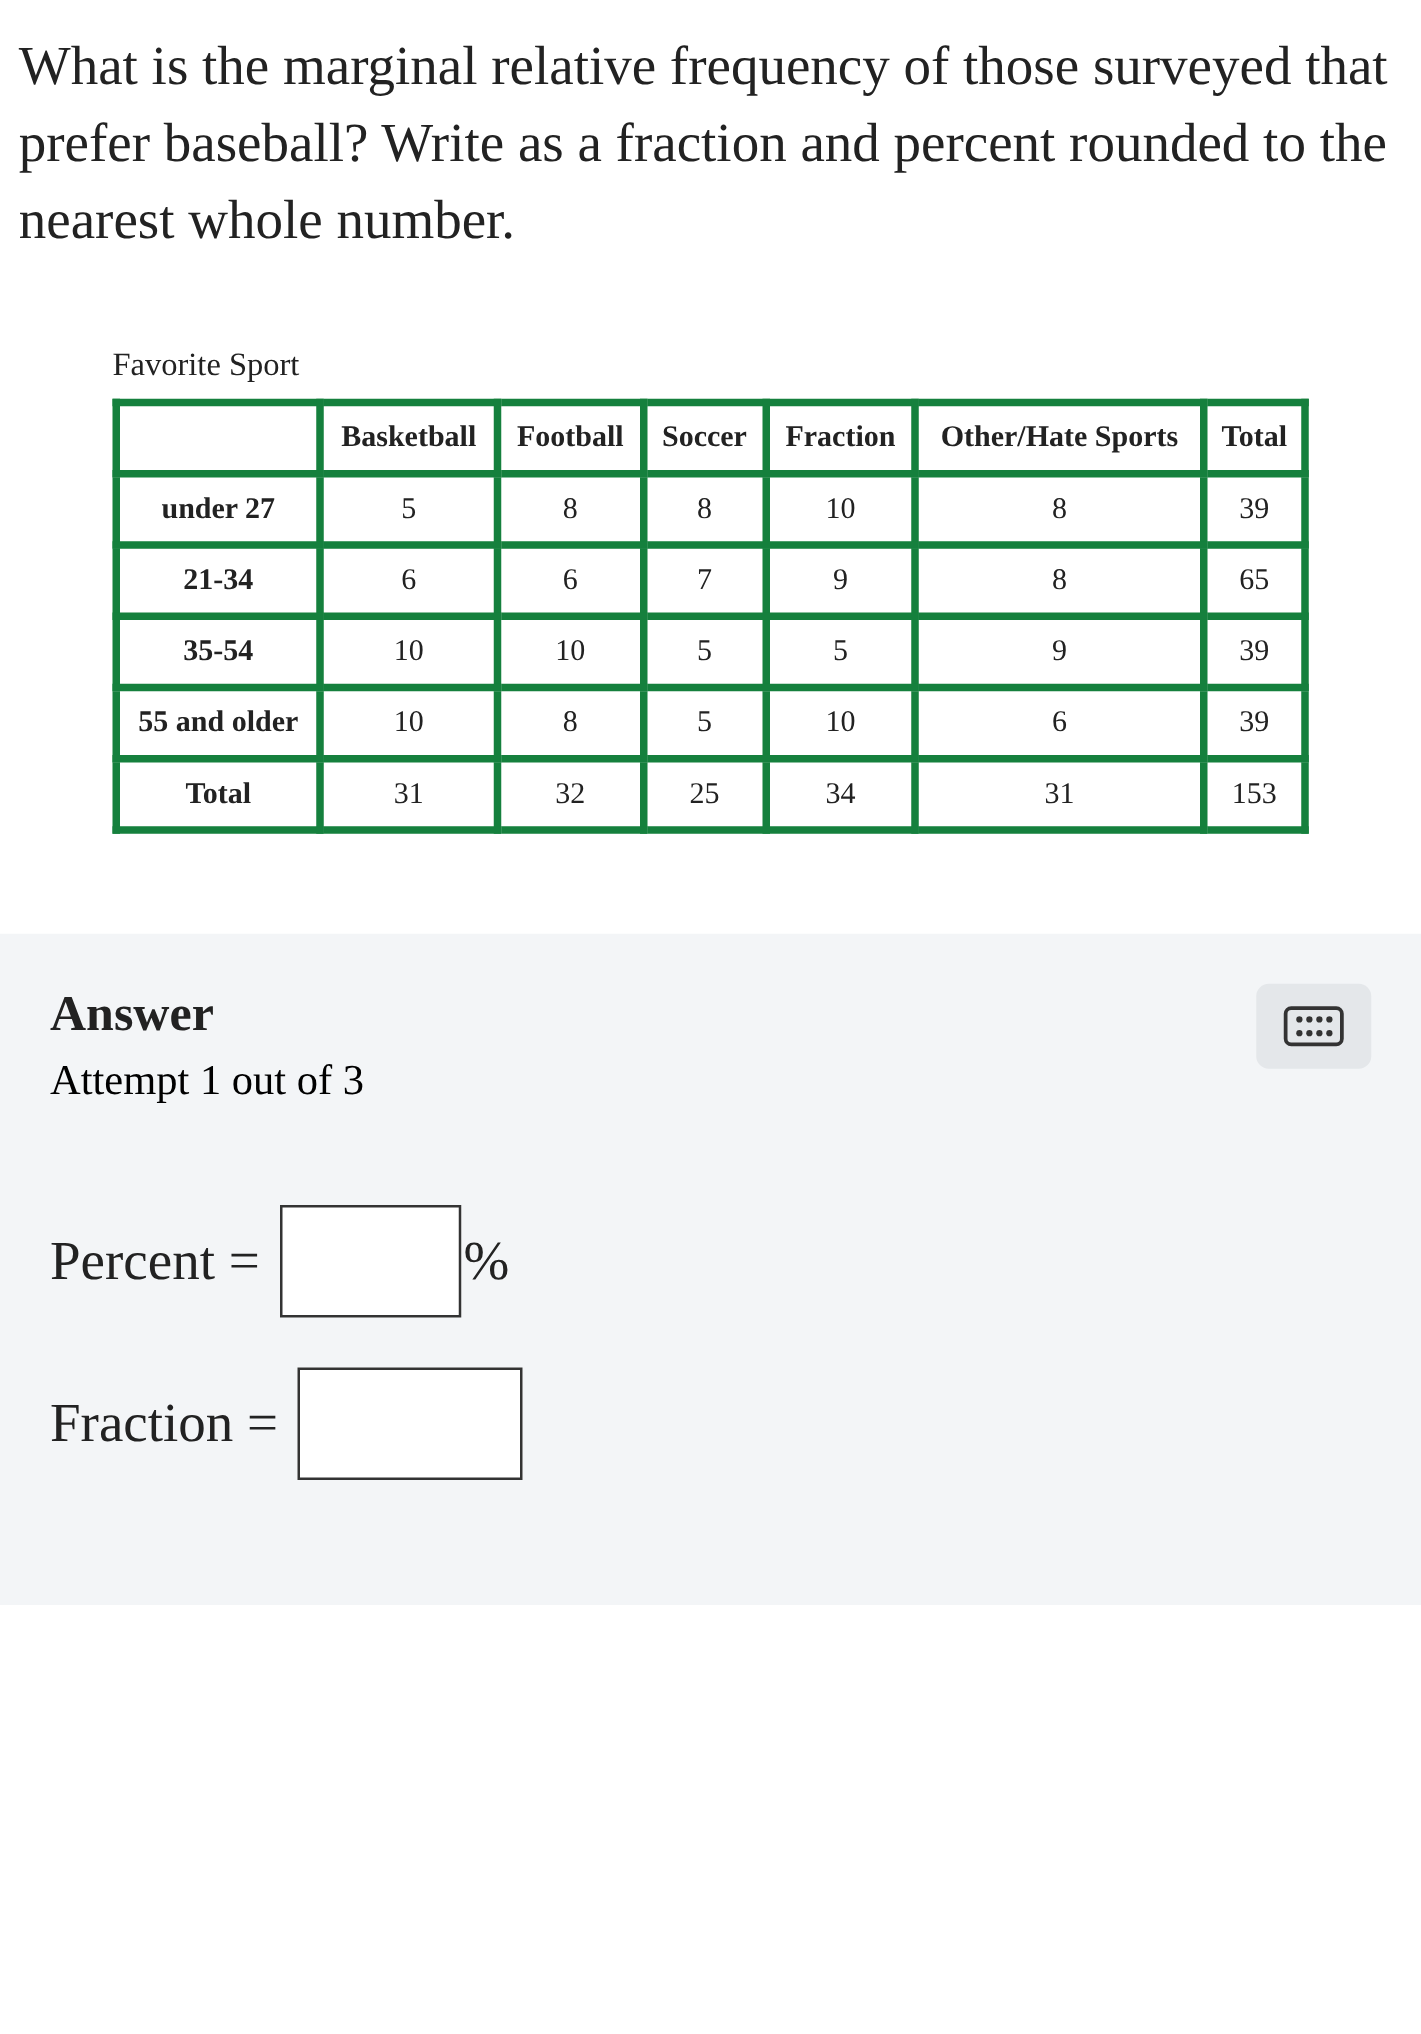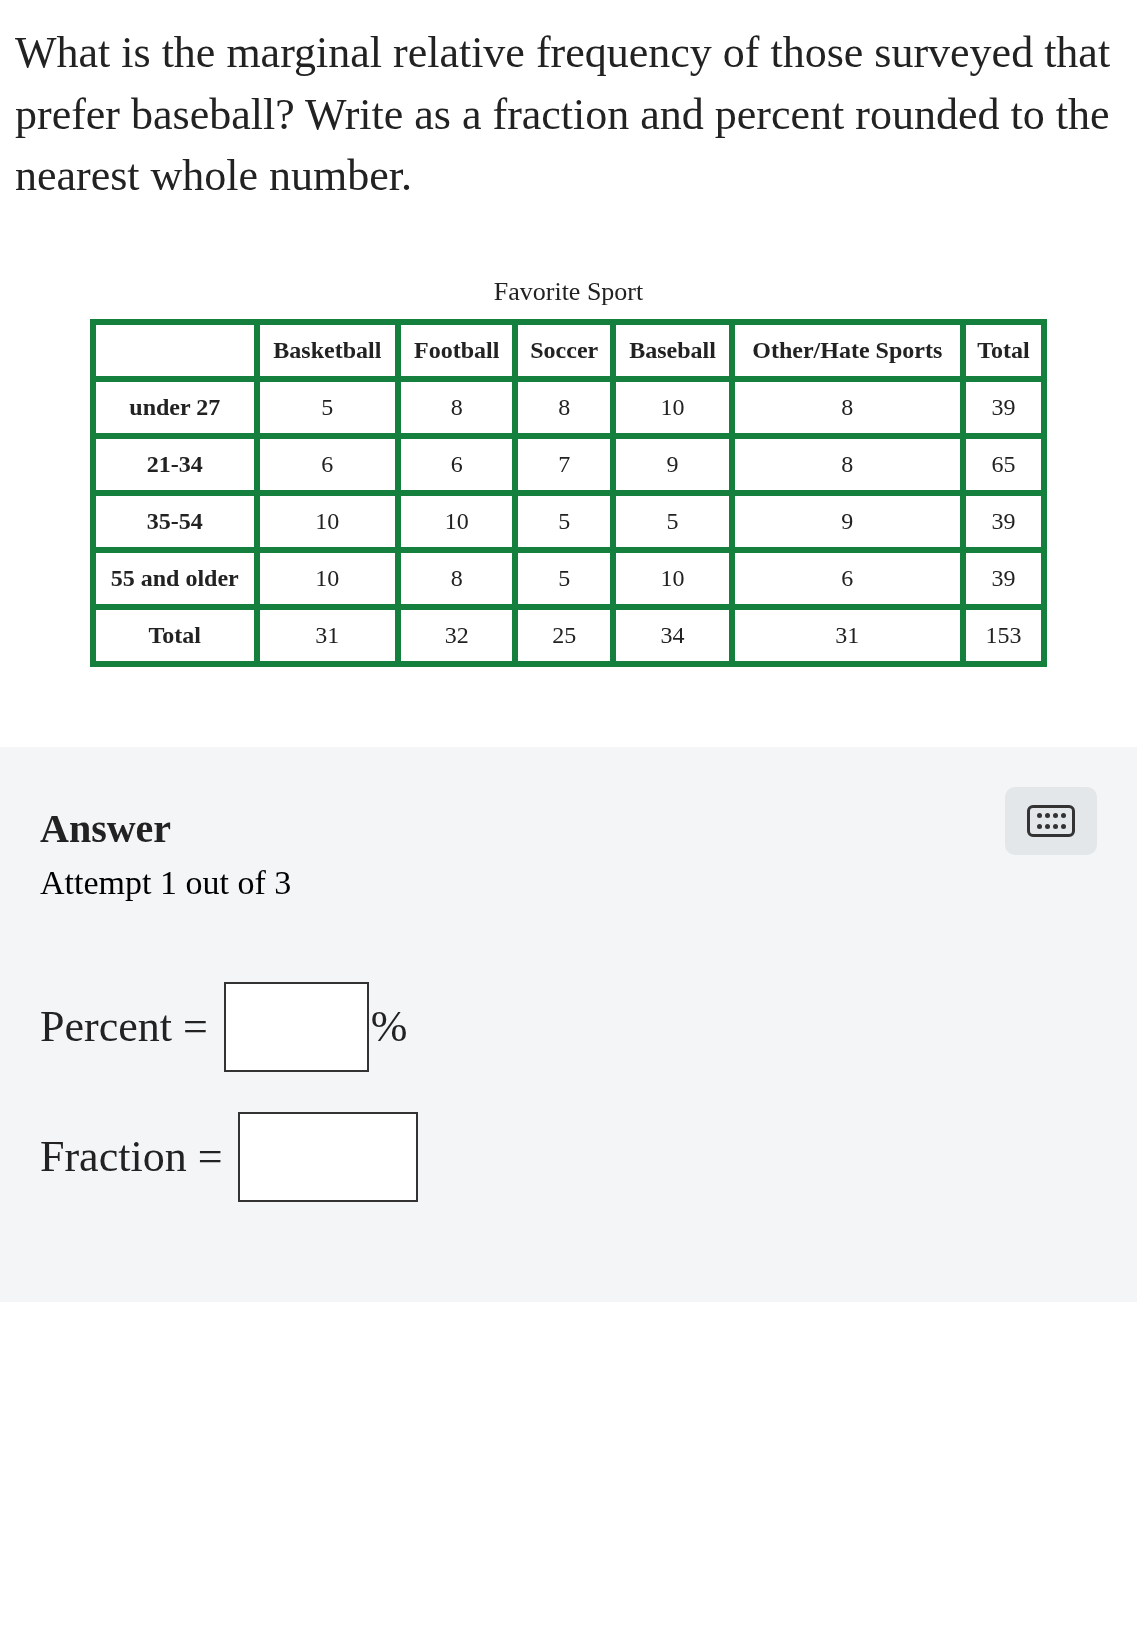--- a/index.html
+++ b/index.html
@@ -16,21 +16,21 @@
     .question {
       font-size: 44px;
       line-height: 1.4;
       padding: 22px 15px 30px 15px;
       font-weight: 400;
     }
     .table-wrapper {
       padding: 40px 90px 60px 90px;
     }
     .table-caption {
-      text-align: center;
+      text-align: left;
       font-size: 26px;
       margin-bottom: 12px;
       font-weight: 400;
       font-family: Liberation Serif, serif;
     }
     table {
       border-collapse: collapse;
       width: 100%;
     }
     th, td {
@@ -55,21 +55,20 @@
       margin-top: 20px;
     }
     .answer-header {
       display: flex;
       justify-content: space-between;
       align-items: flex-start;
     }
     .answer-title {
       font-size: 40px;
       font-weight: 700;
-      margin-top: 18px;
     }
     .attempt-text {
       font-size: 34px;
       color: #000000;
       margin-top: 12px;
     }
     .keypad-button {
       background: #e4e7ea;
       border-radius: 10px;
       padding: 18px 22px;
@@ -135,21 +134,21 @@
 
 <div class="table-wrapper">
   <div class="table-caption">Favorite Sport</div>
   <table>
     <thead>
       <tr>
         <th class="blank-header"></th>
         <th>Basketball</th>
         <th>Football</th>
         <th>Soccer</th>
-        <th>Baseball</th>
+        <th>Fraction</th>
         <th>Other/Hate Sports</th>
         <th>Total</th>
       </tr>
     </thead>
     <tbody>
       <tr>
         <td class="row-header">under 27</td>
         <td>5</td>
         <td>8</td>
         <td>8</td>

